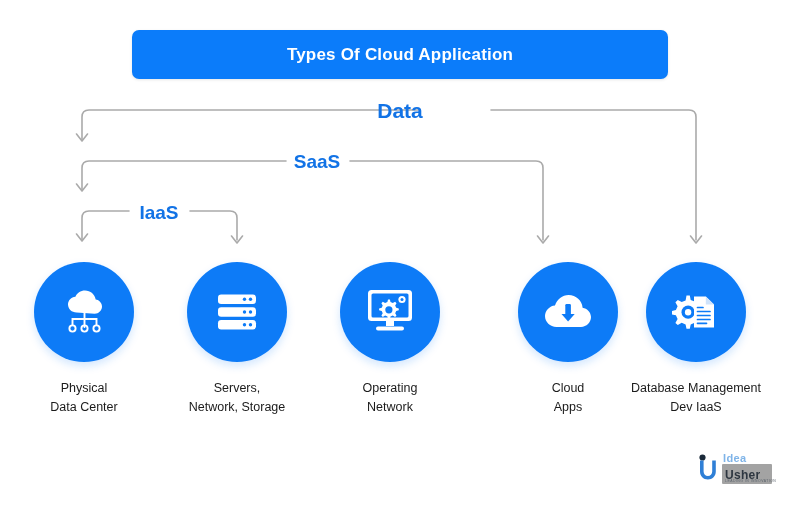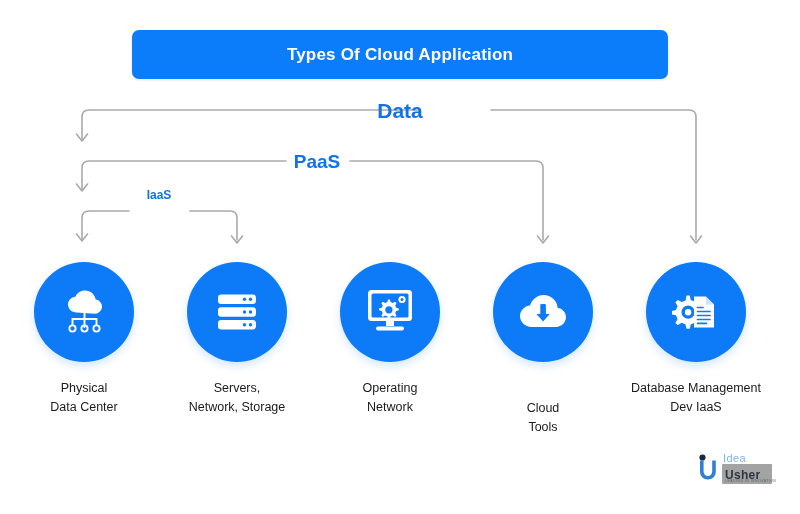--- a/index.html
+++ b/index.html
@@ -67,23 +67,23 @@
     font-size: 21px;
   }
   .tier-label.paas {
     left: 317px;
     top: 151px;
     transform: translateX(-50%);
     font-size: 19px;
   }
   .tier-label.iaas {
     left: 159px;
-    top: 188px;
+    top: 202px;
     transform: translateX(-50%);
-    font-size: 12px;
+    font-size: 19px;
   }
 
   
   .node {
     position: absolute;
     top: 262px;
     width: 140px;
     margin-left: -70px;
     display: flex;
     flex-direction: column;
@@ -120,21 +120,21 @@
   .logo-mark {
     position: absolute;
     left: 0;
     top: 2px;
   }
   .logo-idea {
     position: absolute;
     left: 26px;
     top: 0px;
     font-size: 11px;
-    font-weight: normal;
+    font-weight: bold;
     color: #7fb4e8;
     letter-spacing: 0.4px;
   }
   .logo-usher-wrap {
     position: absolute;
     left: 25px;
     top: 12px;
     background: #a3a3a3;
     padding: 1px 11px 1px 3px;
     border-radius: 1px;
@@ -180,21 +180,21 @@
       <path d="M537.5,236 L543,243 L548.5,236"></path>
 
       <path d="M82,240 L82,218 Q82,211 89,211 L129,211"></path>
       <path d="M190,211 L230,211 Q237,211 237,218 L237,240"></path>
       <path d="M76.5,234 L82,241 L87.5,234"></path>
       <path d="M231.5,236 L237,243 L242.5,236"></path>
     </g>
   </svg>
 
   <div class="tier-label saas">Data</div>
-  <div class="tier-label paas">PaaS</div>
+  <div class="tier-label paas">SaaS</div>
   <div class="tier-label iaas">IaaS</div>
 
   <div class="node" style="left:84px;">
     <div class="node-circle">
       <span>
         <svg width="48" height="46" viewBox="0 0 48 46">
           <path fill="#ffffff" d="M16.5 23.5C11.8 23.5 8 19.9 8 15.5c0-4.1 3.3-7.5 7.4-7.8C16.8 4.1 20.6 1.5 25 1.5c5.4 0 9.9 3.9 10.7 9 3.6.5 6.3 3.5 6.3 7.1 0 4-3.3 7.2-7.3 7.2z"></path>
           <g stroke="#ffffff" stroke-width="1.9" fill="none" stroke-linecap="round">
             <path d="M24.5 23.5 L24.5 38"></path>
             <path d="M24.5 30 L12.5 30 L12.5 36"></path>
@@ -244,33 +244,33 @@
           <circle cx="37" cy="11.5" r="1.5" fill="#0d7bf7"></circle>
 
           <rect x="21" y="33" width="8" height="5" fill="#ffffff"></rect>
           <rect x="11" y="38.5" width="28" height="4" rx="2" fill="#ffffff"></rect>
         </svg>
       </span>
     </div>
     <div class="node-caption"><span>Operating</span><br><span>Network</span></div>
   </div>
 
-  <div class="node" style="left:543px;gap:20px;">
+  <div class="node" style="left:568px;">
     <div class="node-circle">
       <span>
         <svg width="50" height="38" viewBox="0 0 50 38">
           <path fill="#ffffff" d="M13.5 34C7.1 34 2 29.1 2 23.1c0-5.6 4.4-10.2 10-10.7C14 6.3 19.3 2 25.6 2c7.4 0 13.5 5.6 14 12.7 4.6.7 8.4 4.6 8.4 9.4 0 5.4-4.5 9.9-10 9.9z"></path>
           <g fill="#0d7bf7">
             <rect x="22.3" y="11" width="5.6" height="11.5" rx="1.2"></rect>
             <path d="M25.1 28.6l-6.6-7.6h13.2z"></path>
           </g>
         </svg>
       </span>
     </div>
-    <div class="node-caption"><span>Cloud</span><br><span>Tools</span></div>
+    <div class="node-caption"><span>Cloud</span><br><span>Apps</span></div>
   </div>
 
   <div class="node" style="left:696px;align-items:center;">
     <div class="node-circle">
       <span>
         <svg width="48" height="46" viewBox="0 0 48 46">
 
           <g fill="#ffffff">
             <path d="M14.5 6.5l3.3.0.9 4.4 3.9 1.7 3.9-2.2 2.4 2.4-2.2 3.9 1.7 3.9 4.4.9v3.3l-4.4.9-1.7 3.9 2.2 3.9-2.4 2.4-3.9-2.2-3.9 1.7-.9 4.4h-3.3l-.9-4.4-3.9-1.7-3.9 2.2L3.4 34l2.2-3.9L3.9 26.2l-4.4-.9v-3.3l4.4-.9 1.7-3.9L3.4 13.3l2.4-2.4 3.9 2.2 3.9-1.7z"></path>
           </g>

